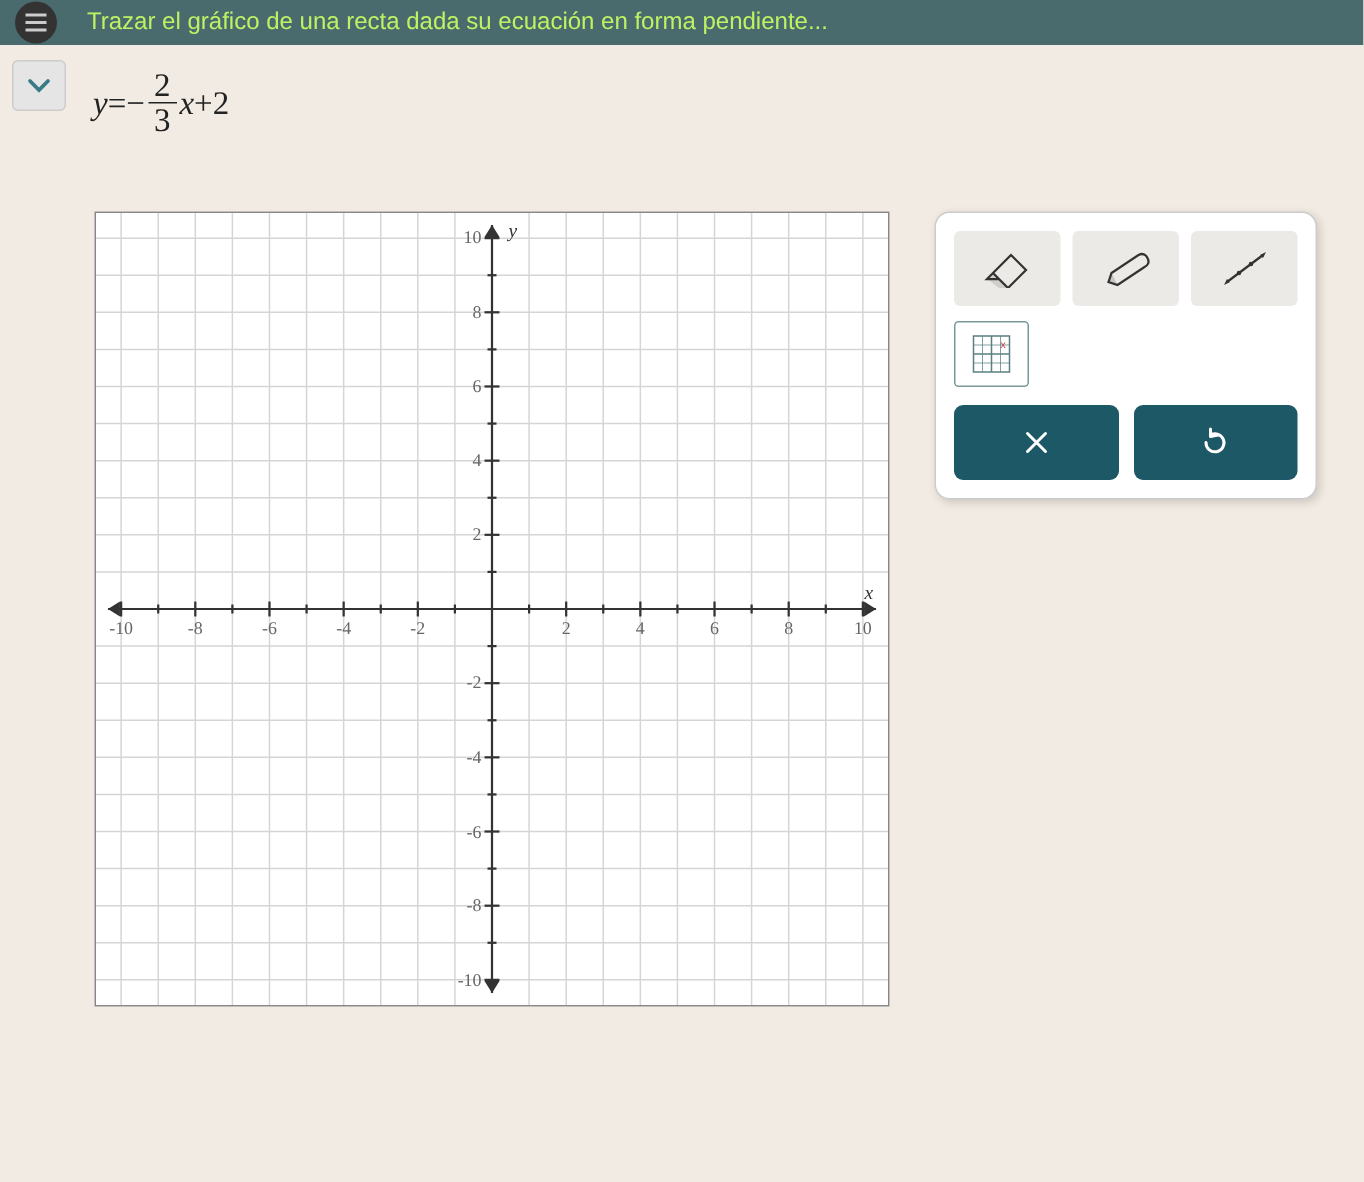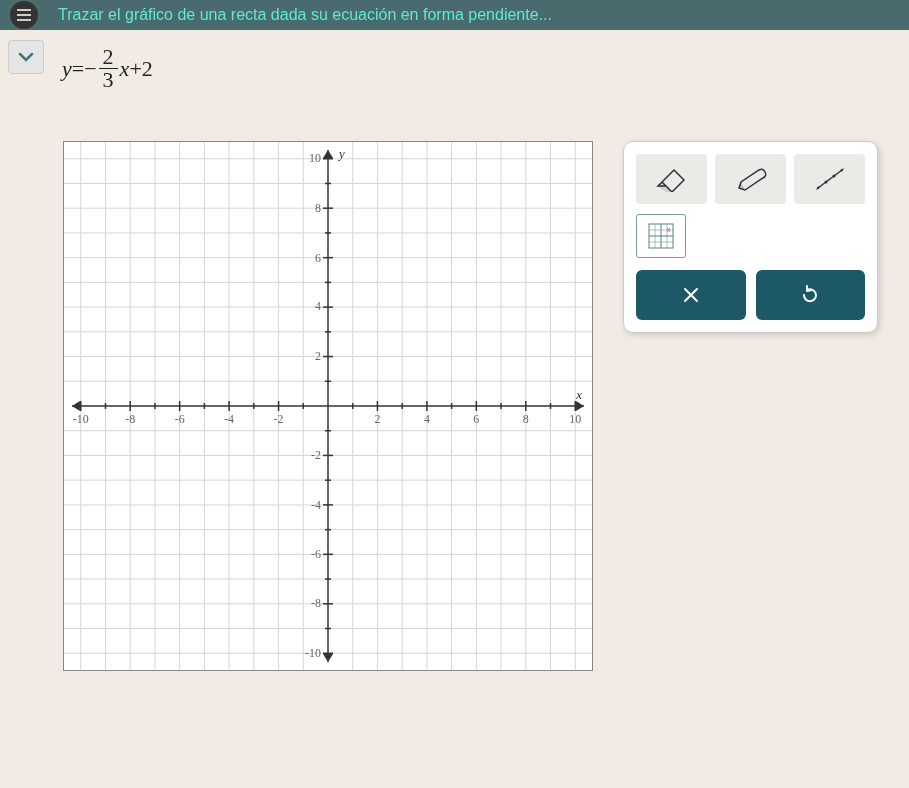--- a/index.html
+++ b/index.html
@@ -9,21 +9,21 @@
     background: #f2ebe3;
     font-family: Arial, sans-serif;
     overflow: hidden;
   }
   .header-bar {
     background: #4a6b6e;
     height: 30px;
     display: flex;
     align-items: center;
     padding: 0 10px;
-    color: #5eead4;
+    color: #bef264;
     font-size: 16px;
   }
   .menu-icon {
     width: 28px;
     height: 28px;
     background: #333;
     border-radius: 50%;
     display: flex;
     flex-direction: column;
     justify-content: center;

